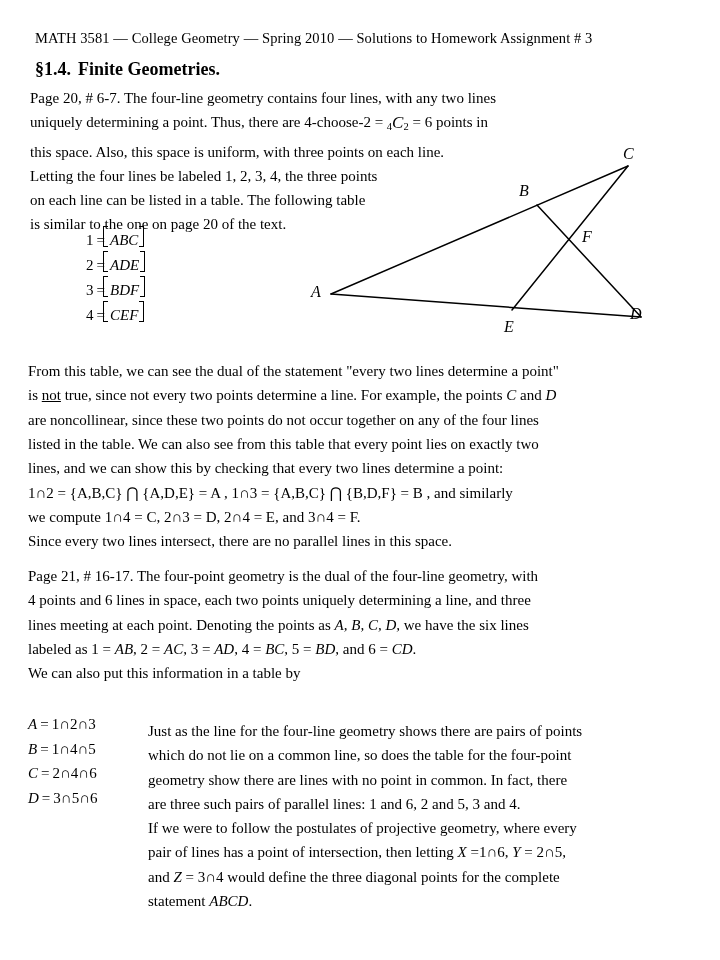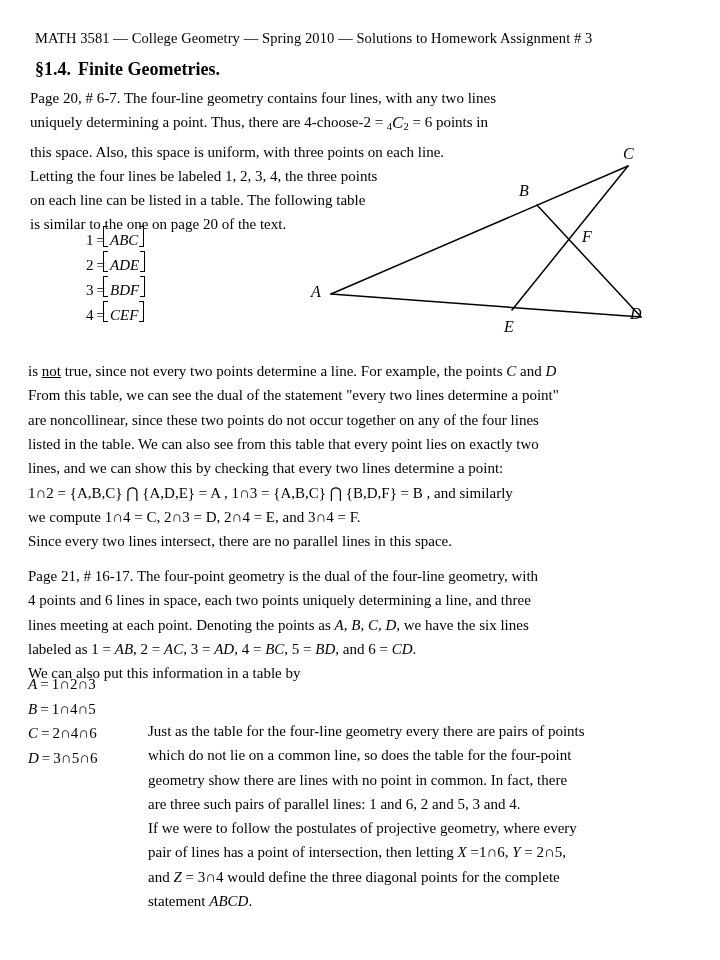--- a/index.html
+++ b/index.html
@@ -105,21 +105,21 @@
   }
   #math1 .row { white-space: nowrap; }
   .cap { font-size: 17px; vertical-align: -1px; }
   #p3 { left: 28px; top: 529px; width: 660px; }
   #p4 { left: 28px; top: 564px; width: 660px; }
   #p5 { left: 28px; top: 661px; width: 400px; }
 
   #dual {
     position: absolute;
     left: 28px;
-    top: 672px;
+    top: 712px;
     font-size: 15px;
     line-height: 24.5px;
   }
   #dual .row { white-space: nowrap; }
 
   #p6 { left: 148px; top: 719px; width: 542px; }
   #p7 { left: 148px; top: 816px; width: 542px; }
 
   sub.pre {
     font-size: 10.5px;
@@ -168,22 +168,22 @@
     </svg>
     <span class="ptlabel" style="left:21px;  top:143px;">A</span>
     <span class="ptlabel" style="left:229px; top:42px;">B</span>
     <span class="ptlabel" style="left:333px; top:5px;">C</span>
     <span class="ptlabel" style="left:340px; top:165px;">D</span>
     <span class="ptlabel" style="left:214px; top:178px;">E</span>
     <span class="ptlabel" style="left:292px; top:88px;">F</span>
   </div>
 
   <div class="blk" id="p2">
+    <p>From this table, we can see the dual of the statement "every two lines determine a point"</p>
     <p><span>is </span><span class="u">not</span><span> true, since not every two points determine a line.  For example, the points </span><span class="it">C</span><span> and </span><span class="it">D</span></p>
-    <p>From this table, we can see the dual of the statement "every two lines determine a point"</p>
     <p>are noncollinear, since these two points do not occur together on any of the four lines</p>
     <p>listed in the table.  We can also see from this table that every point lies on exactly two</p>
     <p>lines, and we can show this by checking that every two lines determine a point:</p>
   </div>
 
   <div id="math1">
     <div class="row">1∩2 = {A,B,C} ⋂ {A,D,E} = A ,  1∩3 = {A,B,C} ⋂ {B,D,F} = B ,  and similarly</div>
     <div class="row">we compute 1∩4 = C,  2∩3 = D,  2∩4 = E, and 3∩4 = F.</div>
   </div>
 
@@ -203,21 +203,21 @@
   </div>
 
   <div id="dual">
     <div class="row"><span class="it">A</span><span class="eq">=</span><span>1∩2∩3</span></div>
     <div class="row"><span class="it">B</span><span class="eq">=</span><span>1∩4∩5</span></div>
     <div class="row"><span class="it">C</span><span class="eq">=</span><span>2∩4∩6</span></div>
     <div class="row"><span class="it">D</span><span class="eq">=</span><span>3∩5∩6</span></div>
   </div>
 
   <div class="blk" id="p6">
-    <p>Just as the table for the four-line geometry every there are pairs of points</p>
+    <p>Just as the line for the four-line geometry shows there are pairs of points</p>
     <p>which do not lie on a common line, so does the table for the four-point</p>
     <p>geometry show there are lines with no point in common.  In fact, there</p>
     <p>are three such pairs of parallel lines: 1 and 6, 2 and 5, 3 and 4.</p>
   </div>
 
   <div class="blk" id="p7">
     <p>If we were to follow the postulates of projective geometry, where every</p>
     <p><span>pair of lines has a point of intersection, then letting </span><span class="it">X</span><span> =1∩6, </span><span class="it">Y</span><span> = 2∩5,</span></p>
     <p><span>and </span><span class="it">Z</span><span> = 3∩4 would define the three diagonal points for the complete</span></p>
     <p><span>statement </span><span class="it">ABCD</span><span>.</span></p>

